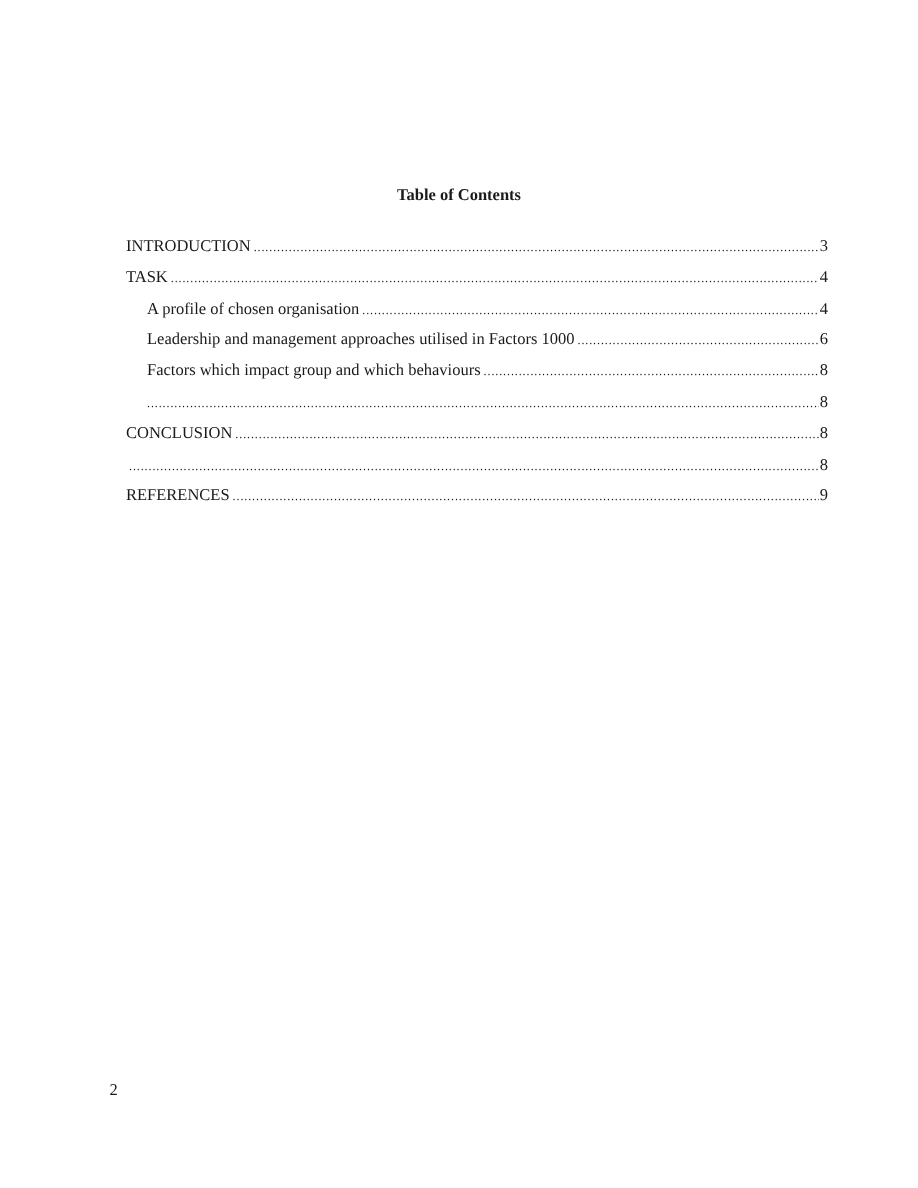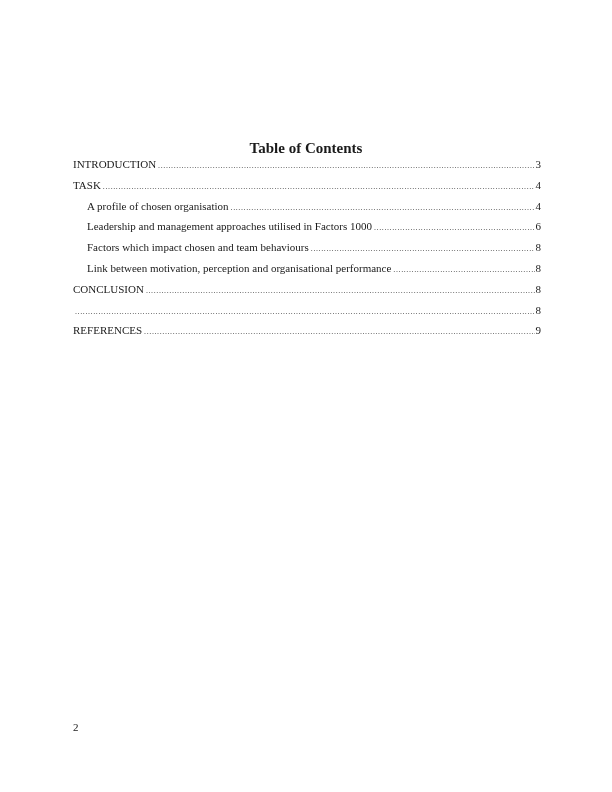--- a/index.html
+++ b/index.html
@@ -3,23 +3,23 @@
   <meta charset="utf-8">
   <style>
     html, body { margin: 0; padding: 0; }
     body {
       width: 612px; height: 792px; background: #ffffff;
       position: relative; overflow: hidden;
       font-family: "Liberation Serif", serif; color: #1a1a1a;
     }
     .title {
       position: absolute; top: 124px; left: 0; width: 612px;
-      text-align: center; font-weight: bold; font-size: 15px; margin-top: 16px;
+      text-align: center; font-weight: bold; font-size: 11px;
     }
-    .toc { position: absolute; top: 158px; left: 73px; width: 468px; }
+    .toc { position: absolute; top: 158px; left: 84px; width: 468px; }
     .toc-entry {
       display: flex; align-items: baseline; height: 20.8px;
       font-size: 11px; white-space: nowrap; overflow: hidden;
     }
     .toc-entry.level-2 { padding-left: 14px; }
     .toc-label { flex: 0 0 auto; padding-right: 2px; }
     .toc-leader {
       flex: 1 1 auto; overflow: hidden; white-space: nowrap;
       letter-spacing: 0.6px; font-size: 8px;
     }
@@ -52,26 +52,25 @@
     <span class="toc-label">A profile of chosen organisation</span>
     <span class="toc-leader"></span>
     <span class="toc-page">4</span>
   </div>
   <div class="toc-entry level-2">
     <span class="toc-label">Leadership and management approaches utilised in Factors 1000</span>
     <span class="toc-leader"></span>
     <span class="toc-page">6</span>
   </div>
   <div class="toc-entry level-2">
-    <span class="toc-label">Factors which impact chosen and team behaviours</span>
+    <span class="toc-label">Factors which impact group and which behaviours</span>
     <span class="toc-leader"></span>
     <span class="toc-page">8</span>
   </div>
   <div class="toc-entry level-2">
-    <span class="toc-label">Link between motivation, perception and organisational performance</span>
     <span class="toc-leader"></span>
     <span class="toc-page">8</span>
   </div>
   <div class="toc-entry">
     <span class="toc-label">CONCLUSION</span>
     <span class="toc-leader"></span>
     <span class="toc-page">8</span>
   </div>
   <div class="toc-entry">
     <span class="toc-label"></span>

